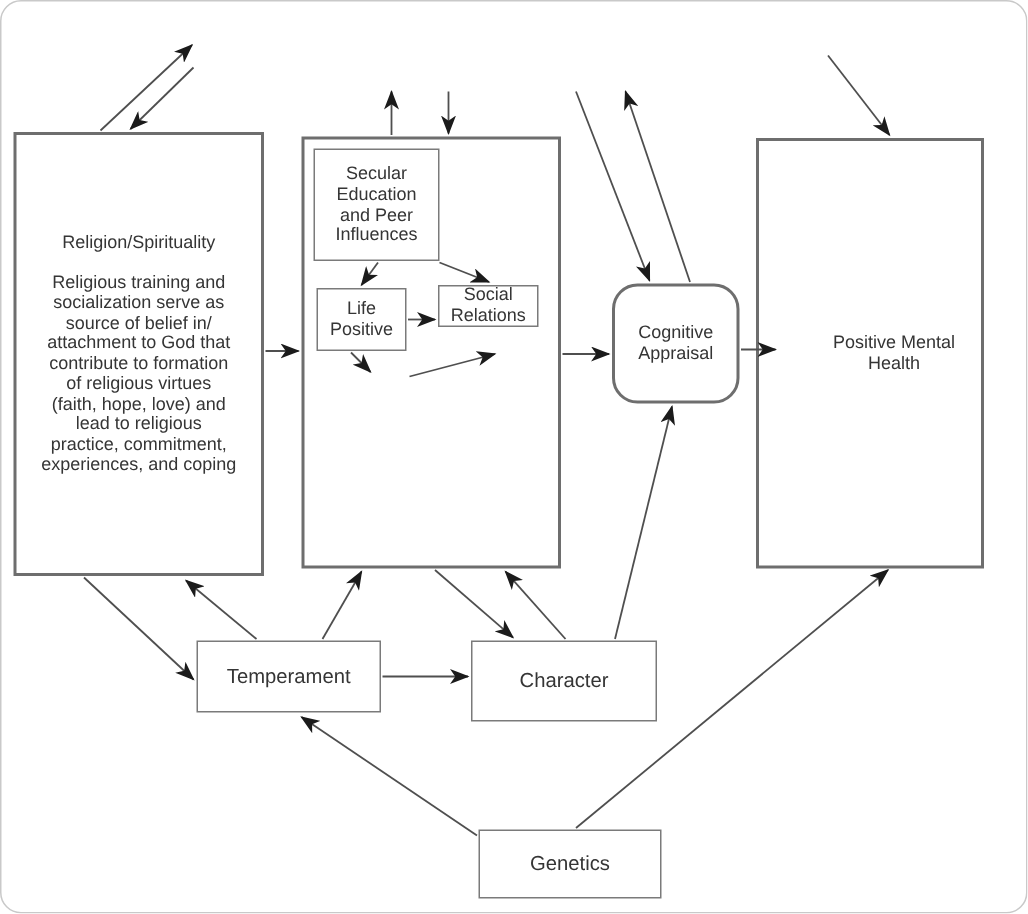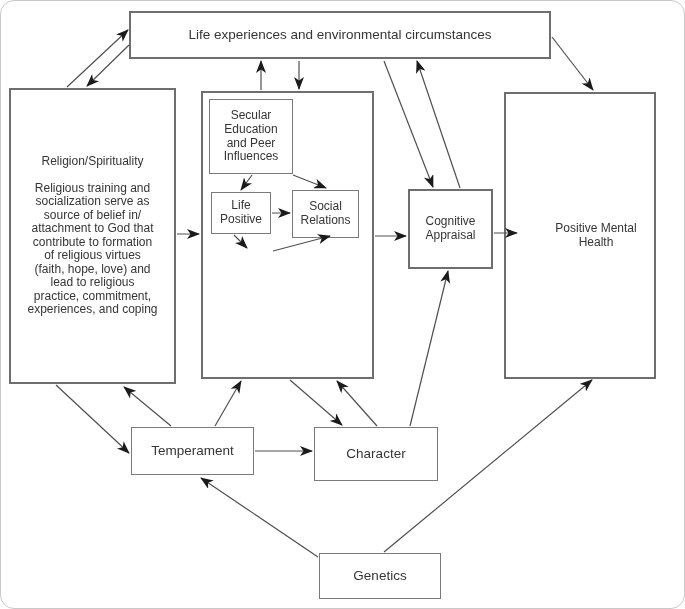--- a/index.html
+++ b/index.html
@@ -31,40 +31,37 @@
   }
   .box.thin{border-width:1.5px;border-color:#7a7a7a;}
   .box .title{display:block;}
   .box .body{display:block;margin-top:13px;}
   
   #life-exp   {left:128px;top:10px;width:422px;height:48px;font-size:13.5px;}
   #religion   {left:8px;  top:87px; width:167px;height:296px;}
   #group      {left:200px;top:90px; width:173px;height:288px;background:transparent;}
   #secular    {left:208px;top:98px; width:84px; height:75px;}
   #life-choices{left:210px;top:191px;width:60px;height:42px;}
-  #social     {left:291px;top:189px;width:67px; height:48px;}
+  #social     {left:291px;top:189px;width:67px; height:28px;}
   #virtues    {left:214px;top:249px;width:95px; height:117px;line-height:1.1;}
-  #cognitive  {left:407px;top:188px;width:85px; height:80px;}
+  #cognitive  {left:407px;top:188px;width:85px; height:80px;border-radius:17px;}
   #pmh        {left:503px;top:91px; width:152px;height:287px;padding-left:32px;}
   #temperament{left:130px;top:426px;width:123px;height:48px;font-size:13.5px;}
   #character  {left:313px;top:426px;width:124px;height:54px;font-size:13.5px;}
   #genetics   {left:318px;top:552px;width:122px;height:46px;font-size:13.5px;}
   #edge-layer{
     position:absolute;left:0;top:0;width:685px;height:609px;
     z-index:3;pointer-events:none;
   }
 </style>
 </head>
 <body>
 
 <div class="page">
 
-  <div class="box" id="life-exp">
-    <span class="title">Life experiences and environmental circumstances</span>
-  </div>
 
   <div class="box" id="religion">
     <span class="title">Religion/Spirituality</span>
     <span class="body">Religious training and
 socialization serve as
 source of belief in/
 attachment to God that
 contribute to formation
 of religious virtues
 (faith, hope, love) and

